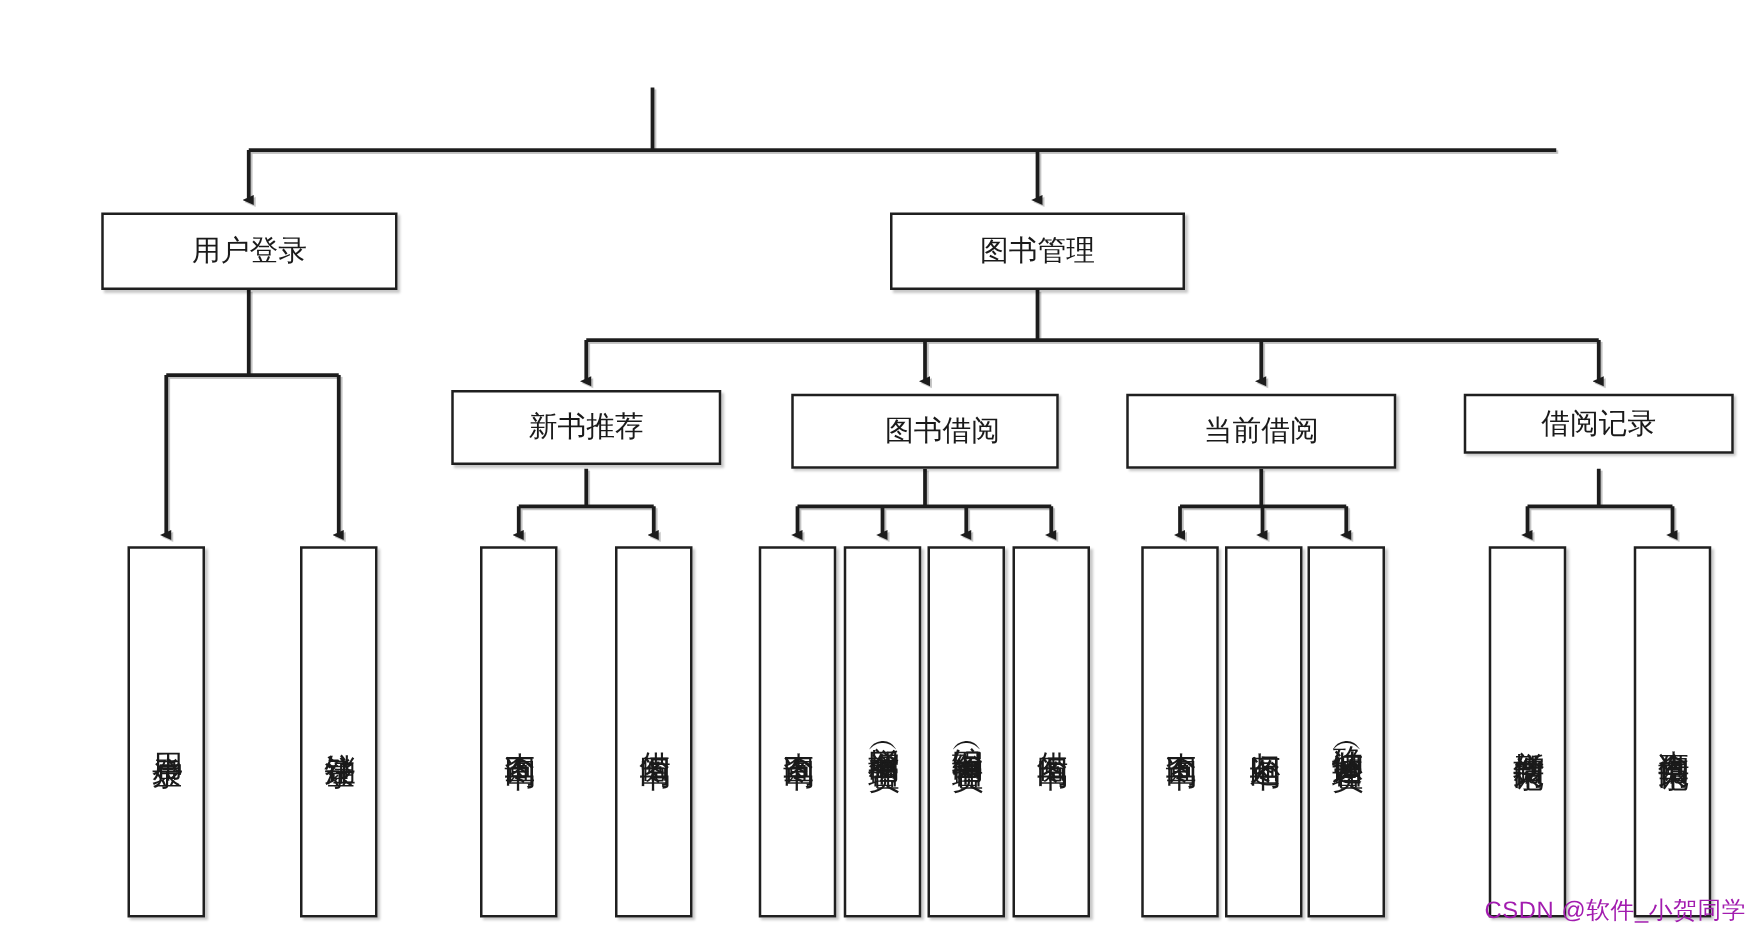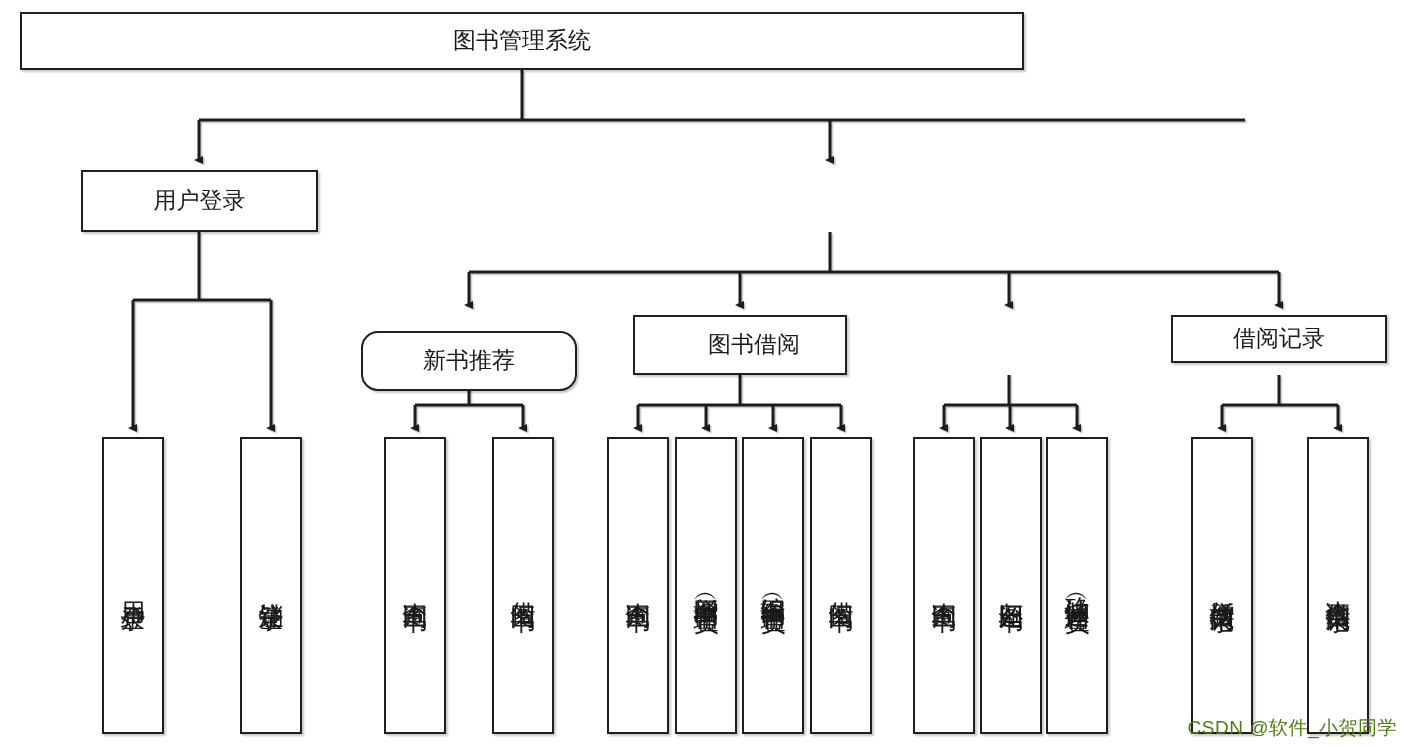--- a/index.html
+++ b/index.html
@@ -55,21 +55,21 @@
     text-orientation: upright;
     font-size: 25px;
     letter-spacing: 2px;
     line-height: 1;
   }
   #watermark {
     position: absolute;
     right: 8px;
     bottom: 6px;
     font-size: 19px;
-    color: #4d7c0f;
+    color: #a21caf;
     letter-spacing: 0.5px;
     white-space: nowrap;
     pointer-events: none;
   }
 </style>
 </head>
 <body>
 
 <div id="canvas">
 
@@ -120,33 +120,36 @@
       <path d="M1010,405 L1010,428" marker-end="url(#arrow)"></path>
       <path d="M1077,405 L1077,428" marker-end="url(#arrow)"></path>
 
       <path d="M1279,375 L1279,405"></path>
       <path d="M1222,405 L1338,405"></path>
       <path d="M1222,405 L1222,428" marker-end="url(#arrow)"></path>
       <path d="M1338,405 L1338,428" marker-end="url(#arrow)"></path>
     </g>
   </svg>
 
-  <div class="node horiz root" style="left:20px; top:12px; width:1004px; height:58px;">
-    <span class="label">图书管理系统</span>
-  </div>
 
   <div class="node horiz" style="left:81px; top:170px; width:237px; height:62px;">
     <span class="label">用户登录</span>
   </div>
+  <div class="node horiz" style="left:712px; top:170px; width:236px; height:62px;">
+    <span class="label">图书管理</span>
+  </div>
 
-  <div class="node horiz" style="left:361px; top:331px; width:216px; height:60px;border-radius:17px;">
+  <div class="node horiz" style="left:361px; top:312px; width:216px; height:60px;">
     <span class="label">新书推荐</span>
   </div>
   <div class="node horiz" style="left:633px; top:315px; width:214px; height:60px;padding-left:28px;">
     <span class="label">图书借阅</span>
+  </div>
+  <div class="node horiz" style="left:901px; top:315px; width:216px; height:60px;">
+    <span class="label">当前借阅</span>
   </div>
   <div class="node horiz" style="left:1171px; top:315px; width:216px; height:48px;">
     <span class="label">借阅记录</span>
   </div>
 
   <div class="node vert" style="left:102px; top:437px; width:62px; height:297px;">
     <span class="label">用户登录</span>
   </div>
   <div class="node vert" style="left:240px; top:437px; width:62px; height:297px;">
     <span class="label">注销登录</span>

